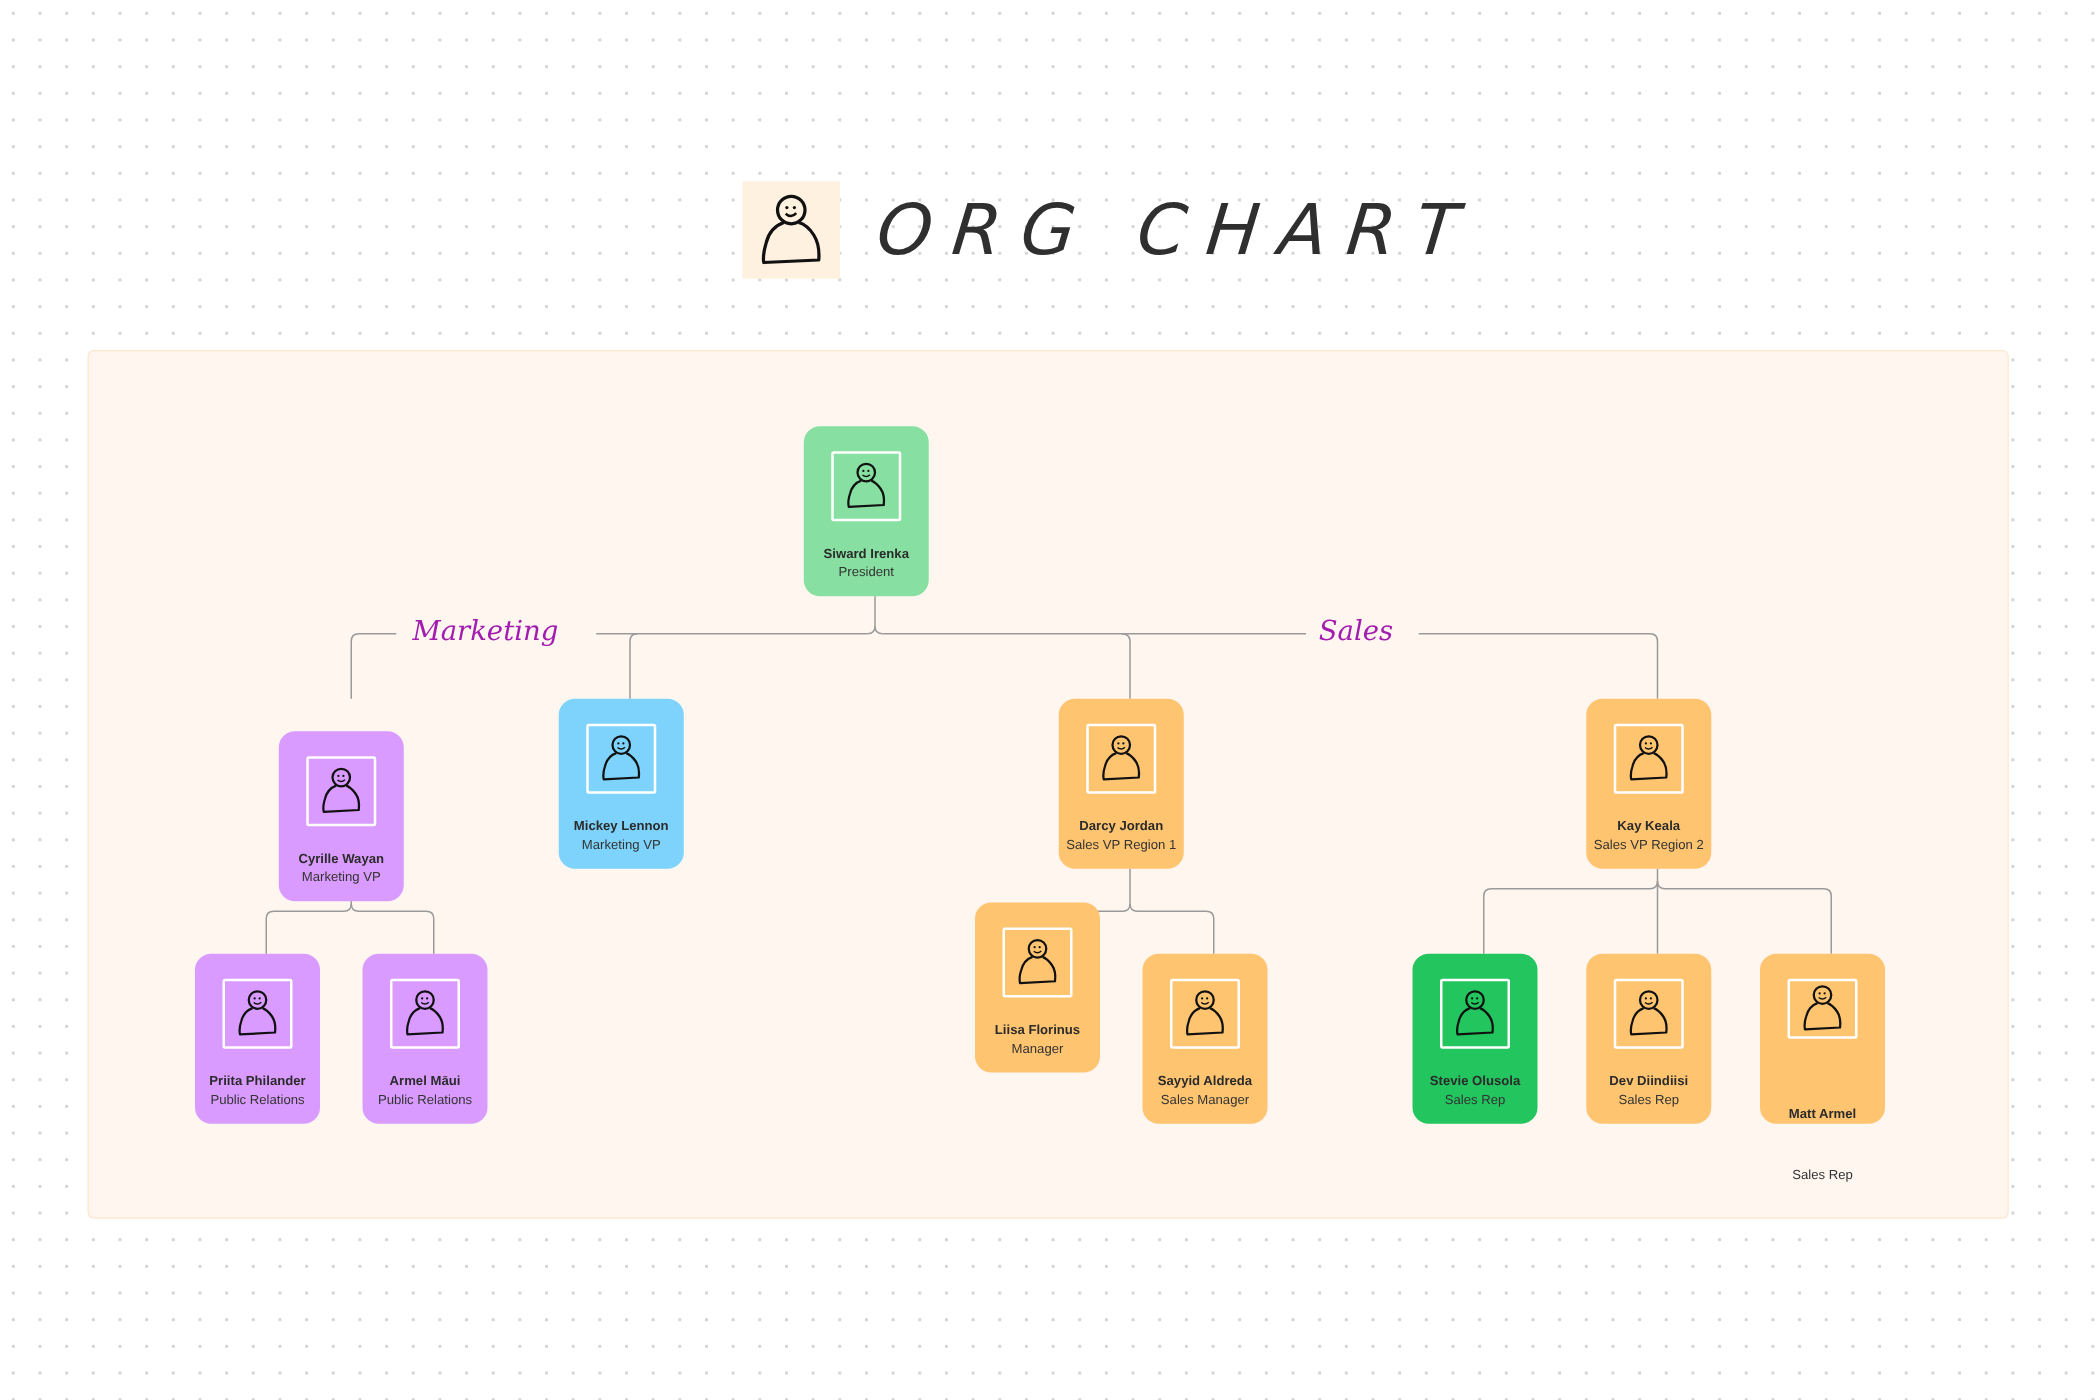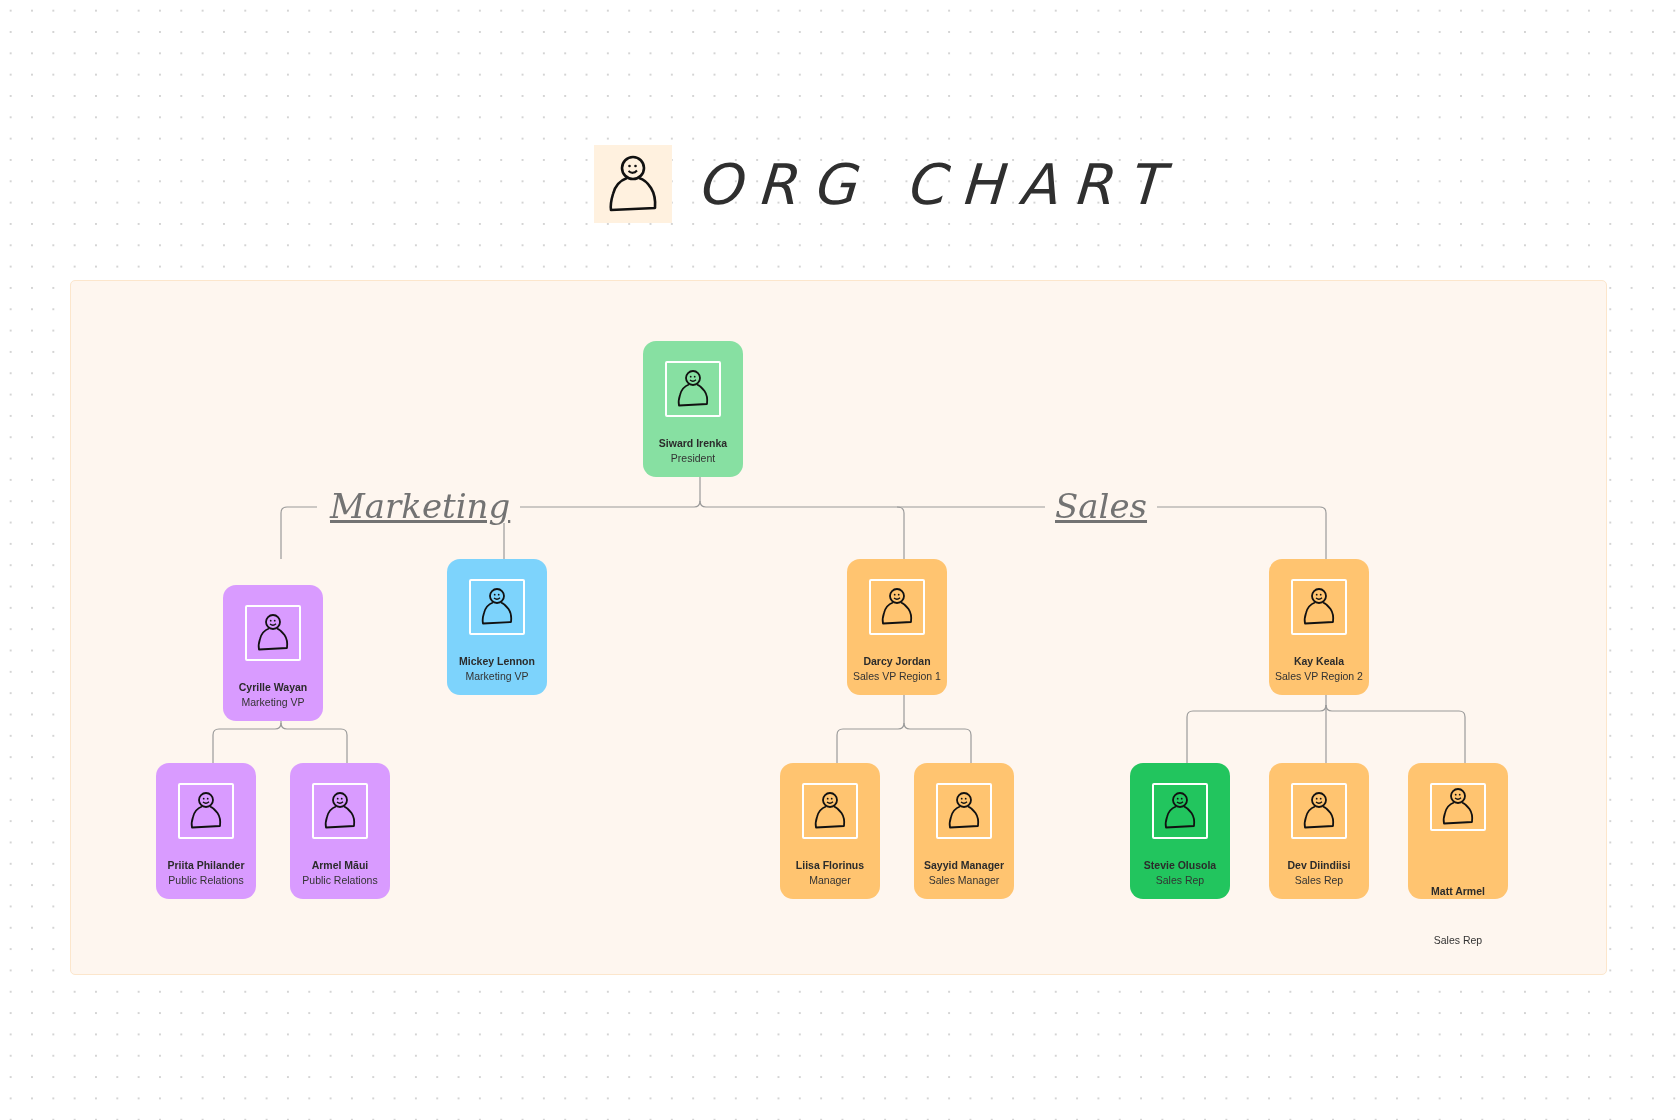--- a/index.html
+++ b/index.html
@@ -18,21 +18,21 @@
     font-size:56px; letter-spacing:16px; color:#2f2f2f; font-weight:400;
     transform: skewX(-6deg);
   }
   .frame {
     position:absolute; left:70px; top:280px; width:1537px; height:695px;
     background:#FEF6EF; border:1.5px solid #FCE6CC; border-radius:5px; box-sizing:border-box;
   }
   svg.lines { position:absolute; left:0; top:0; width:1680px; height:1120px; pointer-events:none; }
   .dept-label {
     position:absolute; font-family:"DejaVu Serif", serif; font-style:italic;
-    font-size:34px; color:#737373; background:#FEF6EF; padding:0 10px; line-height:34px;text-decoration:underline;
+    font-size:22px; color:#a21caf; background:#FEF6EF; padding:0 10px; line-height:34px;
   }
   .card {
     position:absolute; width:100px; height:136px; border-radius:13px;
     display:flex; flex-direction:column; align-items:center;
   }
   .card .avatar {
     margin-top:20px; width:52px; height:52px; border:2px solid #ffffff; border-radius:2px;
     display:flex; align-items:center; justify-content:center;
   }
   .card .name { margin-top:20px; font-size:10.5px; font-weight:700; color:#2b2b2b; text-align:center; white-space:nowrap; }
@@ -176,21 +176,21 @@
         <circle cx="17.7" cy="9.7" r=".9" fill="#111"></circle>
         <circle cx="21.7" cy="9.7" r=".9" fill="#111"></circle>
         <path d="M17 13 Q20 15.5 23 12.8" fill="none" stroke="#111" stroke-width="1.3"></path>
         <path d="M16 17.5 Q9 20 7 28 Q5 34 6 38.5 L34 37 Q35 29 31.5 24 Q28 19 24 17.5" fill="none" stroke="#111" stroke-width="1.8" stroke-linejoin="round"></path>
       </svg>
   </div>
   <div class="name">Armel Māui</div>
   <div class="role">Public Relations</div>
 </div>
 
-<div class="card" style="left:780px; top:763px; background:#FFC470;">
+<div class="card" style="left:780px; top:722px; background:#FFC470;">
   <div class="avatar">
     <svg width="40" height="44" viewBox="0 0 40 44">
         <circle cx="20" cy="11" r="7" fill="none" stroke="#111" stroke-width="1.8"></circle>
         <circle cx="17.7" cy="9.7" r=".9" fill="#111"></circle>
         <circle cx="21.7" cy="9.7" r=".9" fill="#111"></circle>
         <path d="M17 13 Q20 15.5 23 12.8" fill="none" stroke="#111" stroke-width="1.3"></path>
         <path d="M16 17.5 Q9 20 7 28 Q5 34 6 38.5 L34 37 Q35 29 31.5 24 Q28 19 24 17.5" fill="none" stroke="#111" stroke-width="1.8" stroke-linejoin="round"></path>
       </svg>
   </div>
   <div class="name">Liisa Florinus</div>
@@ -200,21 +200,21 @@
 <div class="card" style="left:914px; top:763px; background:#FFC470;">
   <div class="avatar">
     <svg width="40" height="44" viewBox="0 0 40 44">
         <circle cx="20" cy="11" r="7" fill="none" stroke="#111" stroke-width="1.8"></circle>
         <circle cx="17.7" cy="9.7" r=".9" fill="#111"></circle>
         <circle cx="21.7" cy="9.7" r=".9" fill="#111"></circle>
         <path d="M17 13 Q20 15.5 23 12.8" fill="none" stroke="#111" stroke-width="1.3"></path>
         <path d="M16 17.5 Q9 20 7 28 Q5 34 6 38.5 L34 37 Q35 29 31.5 24 Q28 19 24 17.5" fill="none" stroke="#111" stroke-width="1.8" stroke-linejoin="round"></path>
       </svg>
   </div>
-  <div class="name">Sayyid Manager</div>
+  <div class="name">Sayyid Aldreda</div>
   <div class="role">Sales Manager</div>
 </div>
 
 <div class="card" style="left:1130px; top:763px; background:#22c55e;">
   <div class="avatar">
     <svg width="40" height="44" viewBox="0 0 40 44">
         <circle cx="20" cy="11" r="7" fill="none" stroke="#111" stroke-width="1.8"></circle>
         <circle cx="17.7" cy="9.7" r=".9" fill="#111"></circle>
         <circle cx="21.7" cy="9.7" r=".9" fill="#111"></circle>
         <path d="M17 13 Q20 15.5 23 12.8" fill="none" stroke="#111" stroke-width="1.3"></path>

